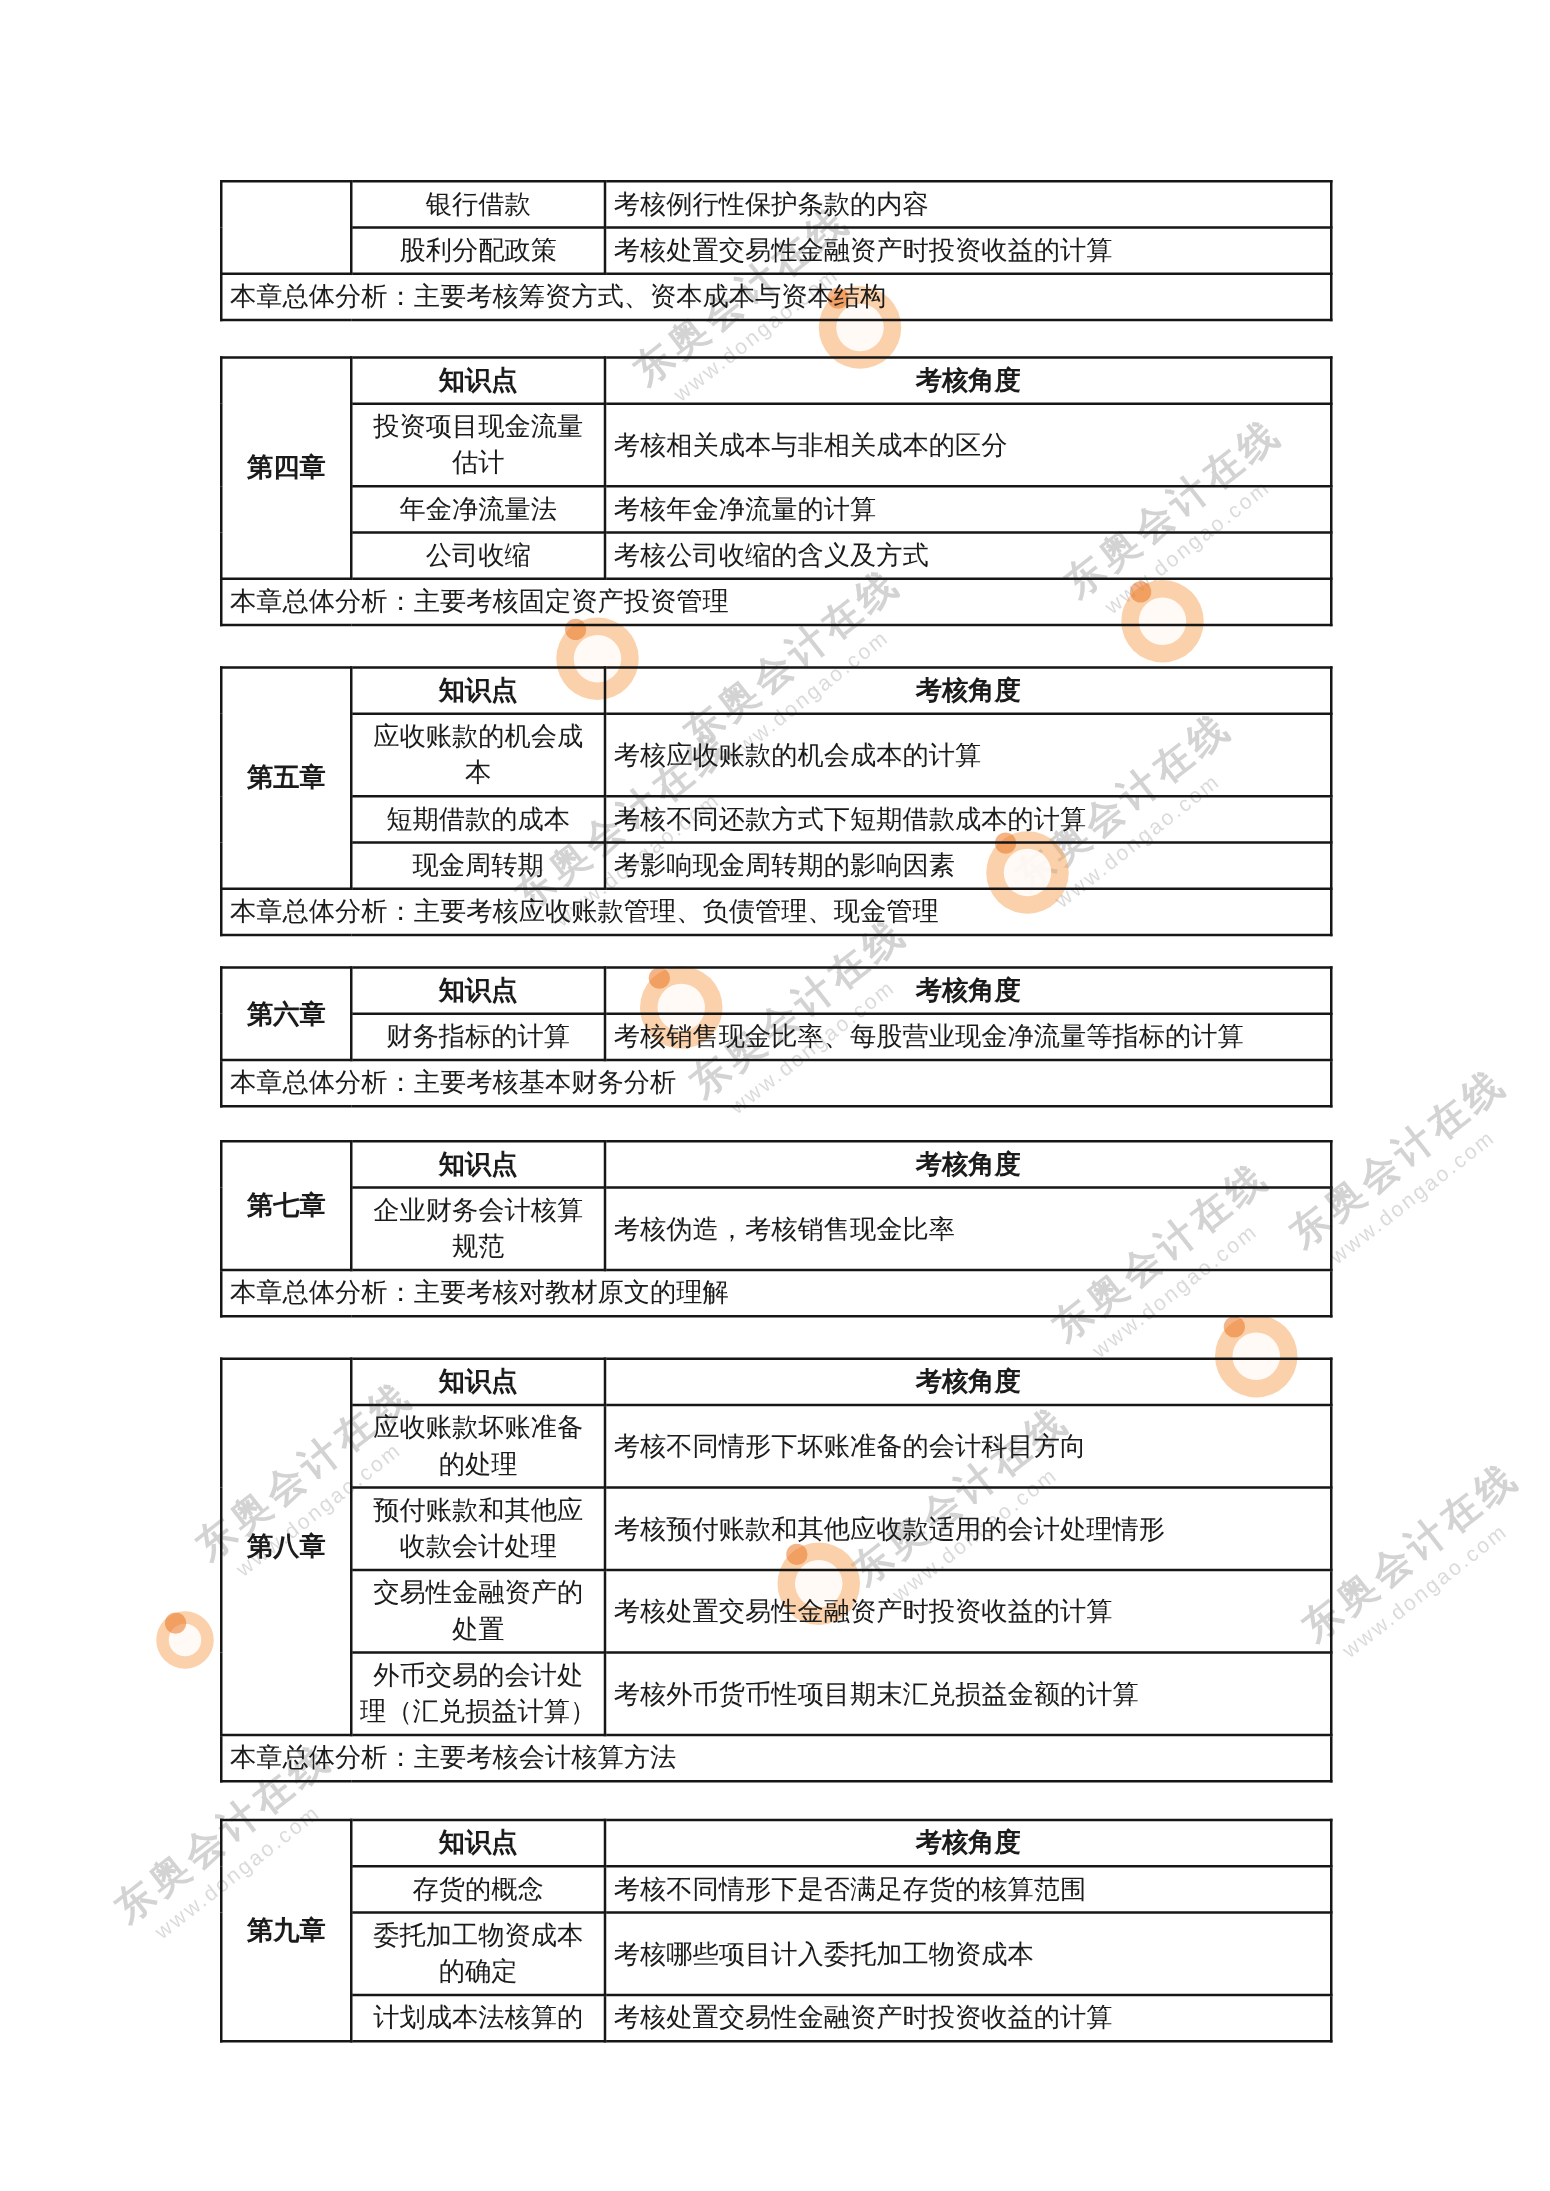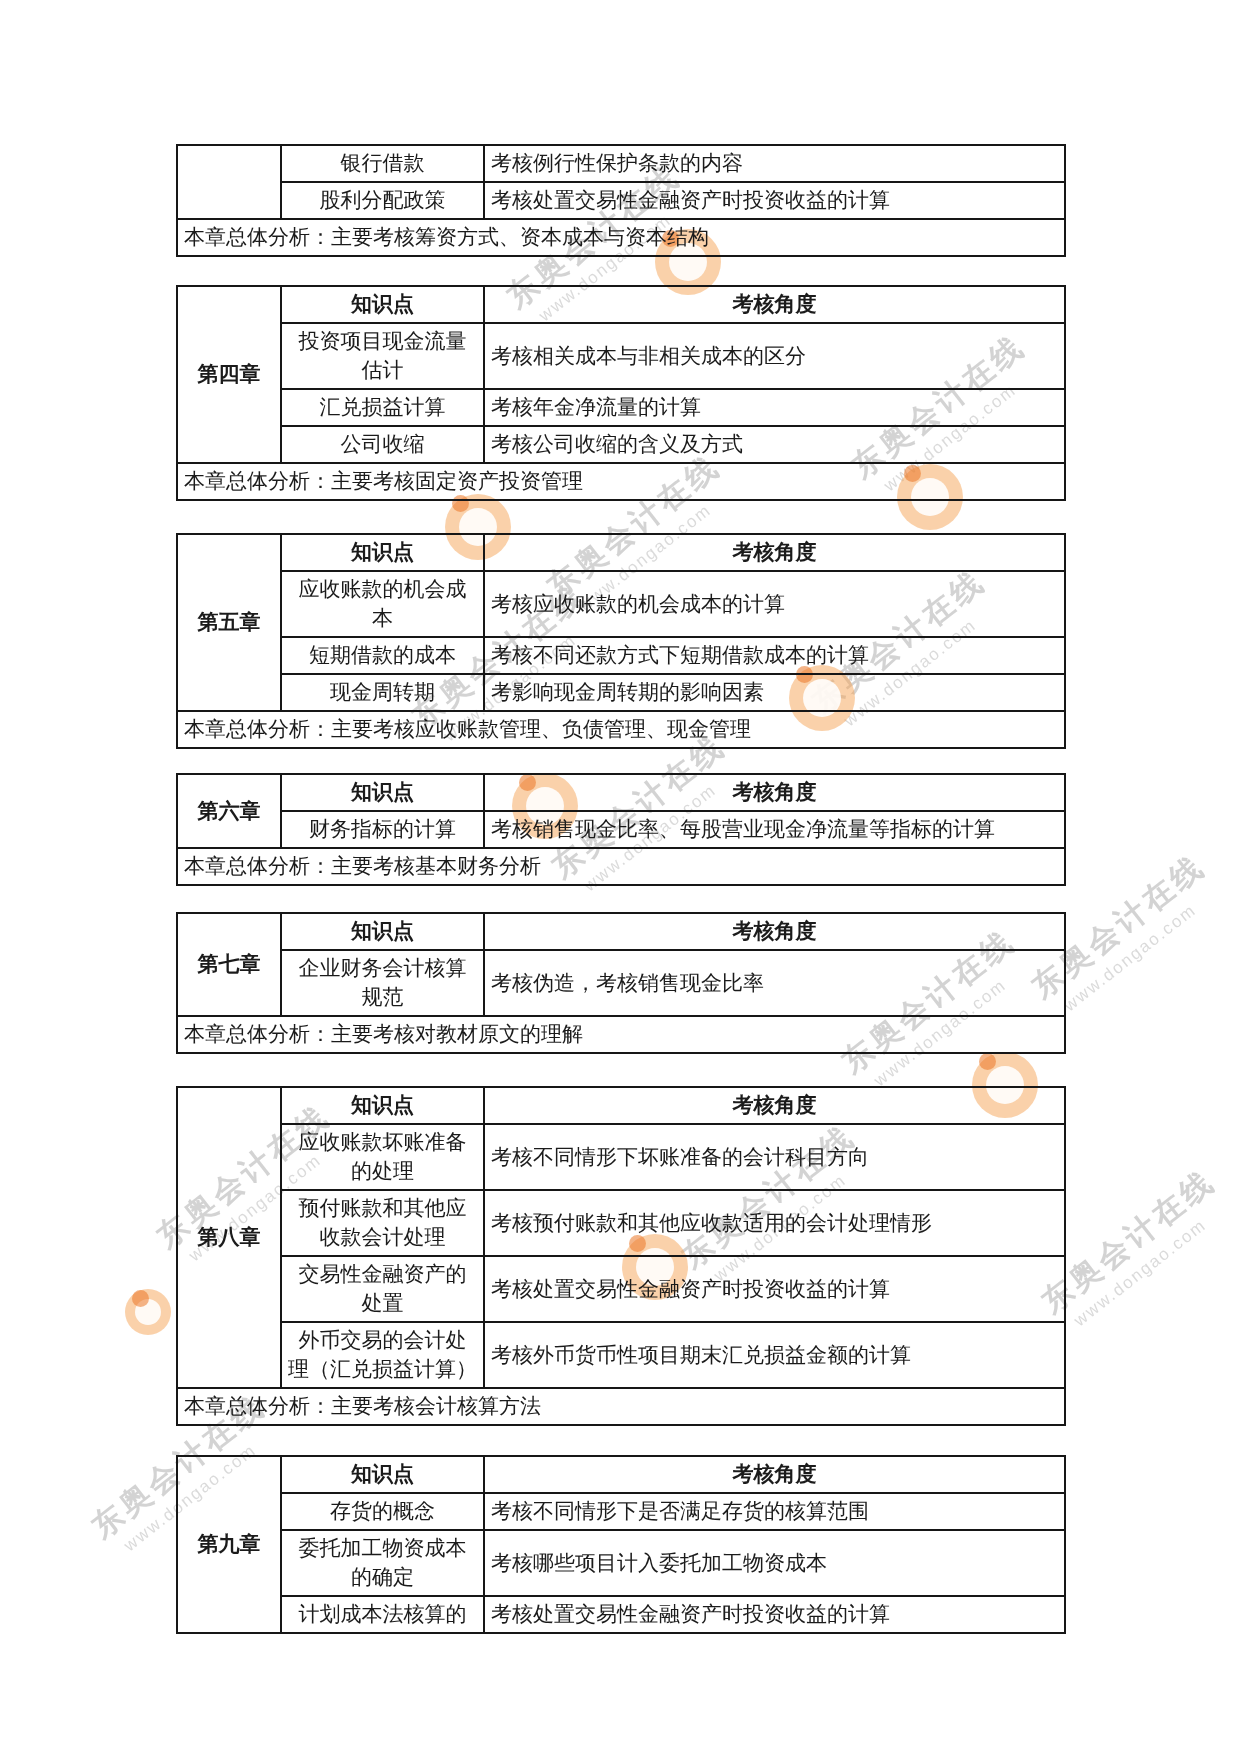--- a/index.html
+++ b/index.html
@@ -165,21 +165,21 @@
       <td class="chap" rowspan="4">第四章</td>
       <td class="hcell">知识点</td>
       <td class="hcell">考核角度</td>
     </tr>
     <tr>
       <td class="kcell">投资项目现金流量
 估计</td>
       <td class="acell">考核相关成本与非相关成本的区分</td>
     </tr>
     <tr>
-      <td class="kcell">汇兑损益计算</td>
+      <td class="kcell">年金净流量法</td>
       <td class="acell">考核年金净流量的计算</td>
     </tr>
     <tr>
       <td class="kcell">公司收缩</td>
       <td class="acell">考核公司收缩的含义及方式</td>
     </tr>
     <tr>
           <td class="analysis" colspan="3">本章总体分析：主要考核固定资产投资管理</td>
         </tr>
   </tbody>

